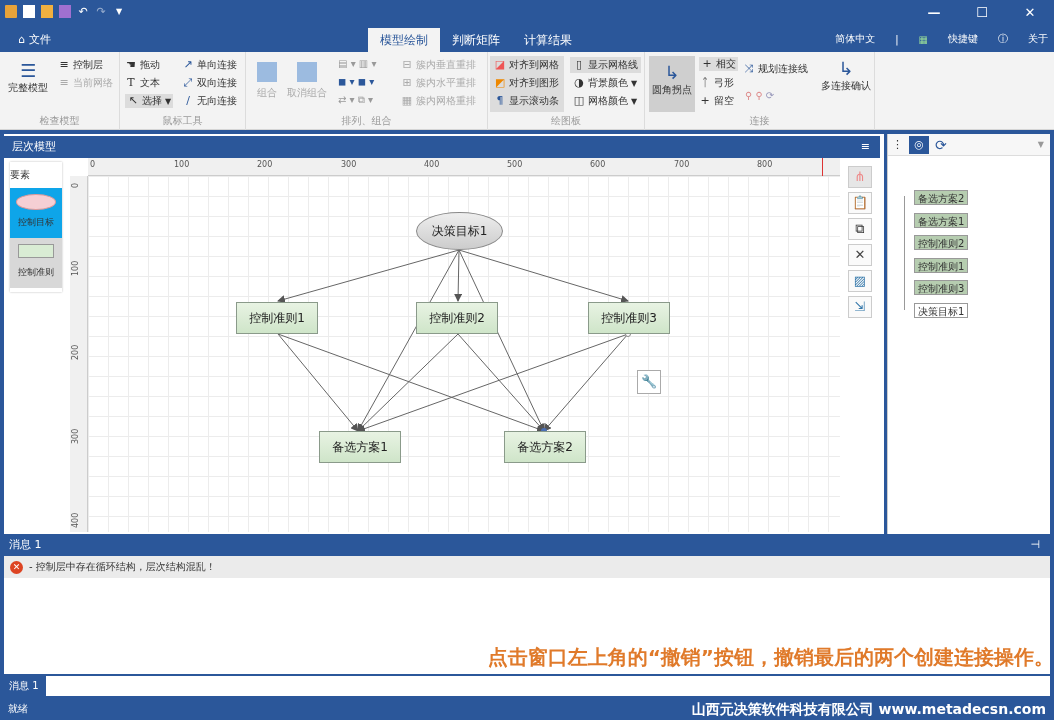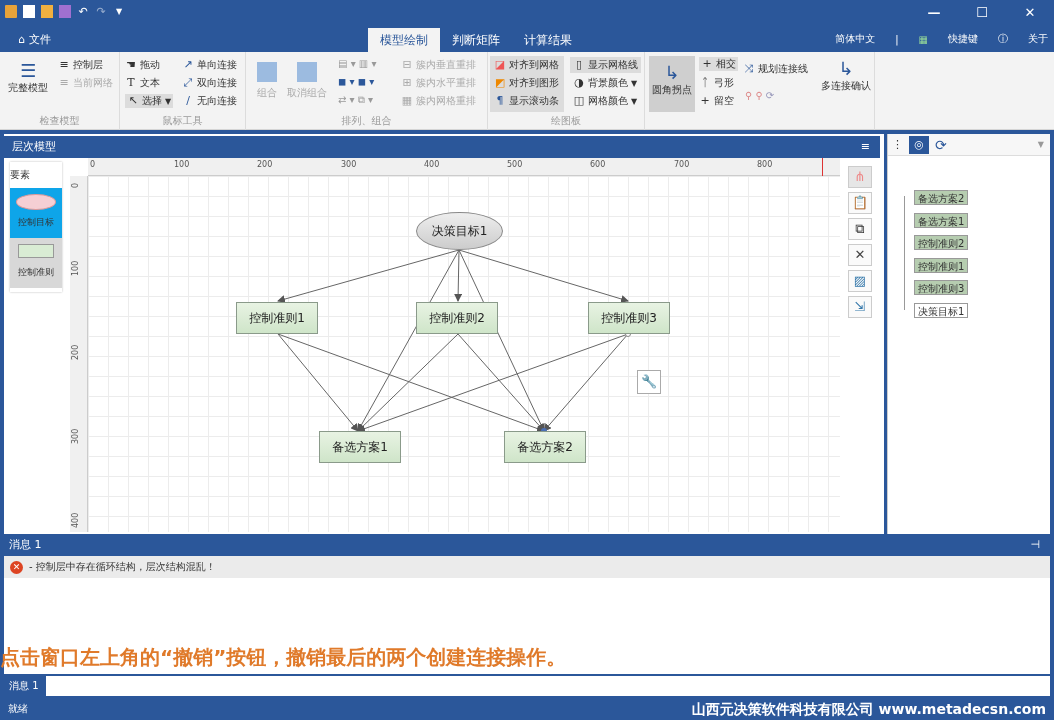--- a/index.html
+++ b/index.html
@@ -50,21 +50,21 @@
 .outline-head{height:20px;background:#f0f0f0;border-bottom:1px solid #ddd;line-height:20px;padding-left:5px;font-size:11px}
 .outline-head .pin{position:absolute;right:10px;top:0}
 .outline-tb{height:22px;display:flex;align-items:center;gap:6px;padding-left:4px;border-bottom:1px solid #ddd;background:#f7f7f7}
 .ot-item{position:absolute;left:26px;font-size:10px;background:#b6cdb0;border:1px solid #999;padding:0 3px;height:15px;line-height:15px}
 .ot-item.plain{background:#fff}
 .msgpanel{position:absolute;left:4px;top:534px;width:1046px;height:140px;background:#fff}
 .msghead{height:22px;background:#2b579a;color:#fff;line-height:22px;padding-left:5px;font-size:11px;position:relative}
 .msghead .pin{position:absolute;right:10px;top:0}
 .msgrow{height:22px;background:#ebebeb;display:flex;align-items:center;gap:6px;padding-left:6px;font-size:10px}
 .err{width:13px;height:13px;border-radius:50%;background:#d42;color:#fff;font-size:9px;text-align:center;line-height:13px}
-.caption{position:absolute;left:0;top:644px;width:1054px;text-align:left;font-size:20px;color:#e07a2a;font-weight:bold}
+.caption{position:absolute;left:0;top:644px;width:1054px;text-align:right;font-size:20px;color:#e07a2a;font-weight:bold}
 .msgtab{position:absolute;left:4px;top:676px;width:42px;height:20px;background:#2b579a;color:#fff;font-size:10px;line-height:20px;padding-left:5px}
 .bottomwhite{position:absolute;left:46px;top:676px;width:1004px;height:20px;background:#fff}
 .statusbar{position:absolute;left:0;top:698px;width:1054px;height:22px;background:#2b579a;color:#fff;font-size:10px;line-height:22px;padding-left:8px}
 .status-right{position:absolute;right:8px;top:0;font-size:14px;font-weight:bold}
 .wrench{position:absolute;left:637px;top:370px;width:24px;height:24px;border:1px solid #aaa;background:#fff;text-align:center;line-height:22px;font-size:13px}
 </style>
 </head>
 <body>
 
 <div class="titlebar">
@@ -223,20 +223,21 @@
       </div>
     <div class="ritem" style="left:98px;top:10px">
         <span class="ic" style="color:#2b579a">⤨</span>
         <span>规划连接线</span>
       </div>
     <div class="ritem dis" style="left:100px;top:38px;color:#d88">⚲ ⚲ <span style="color:#99b">⟳</span></div>
     <div class="big" style="left:174px;top:6px;width:54px">
         <div style="font-size:18px;color:#2b579a">↳</div>
         <div>多连接确认</div>
       </div>
+    <div class="glabel">连接</div>
   </div>
 </div>
 
 <div class="mainarea"></div>
 <div class="panelhead">
   <span>层次模型</span>
   <span class="pin">≡</span>
 </div>
 
 <div class="toolbox">

